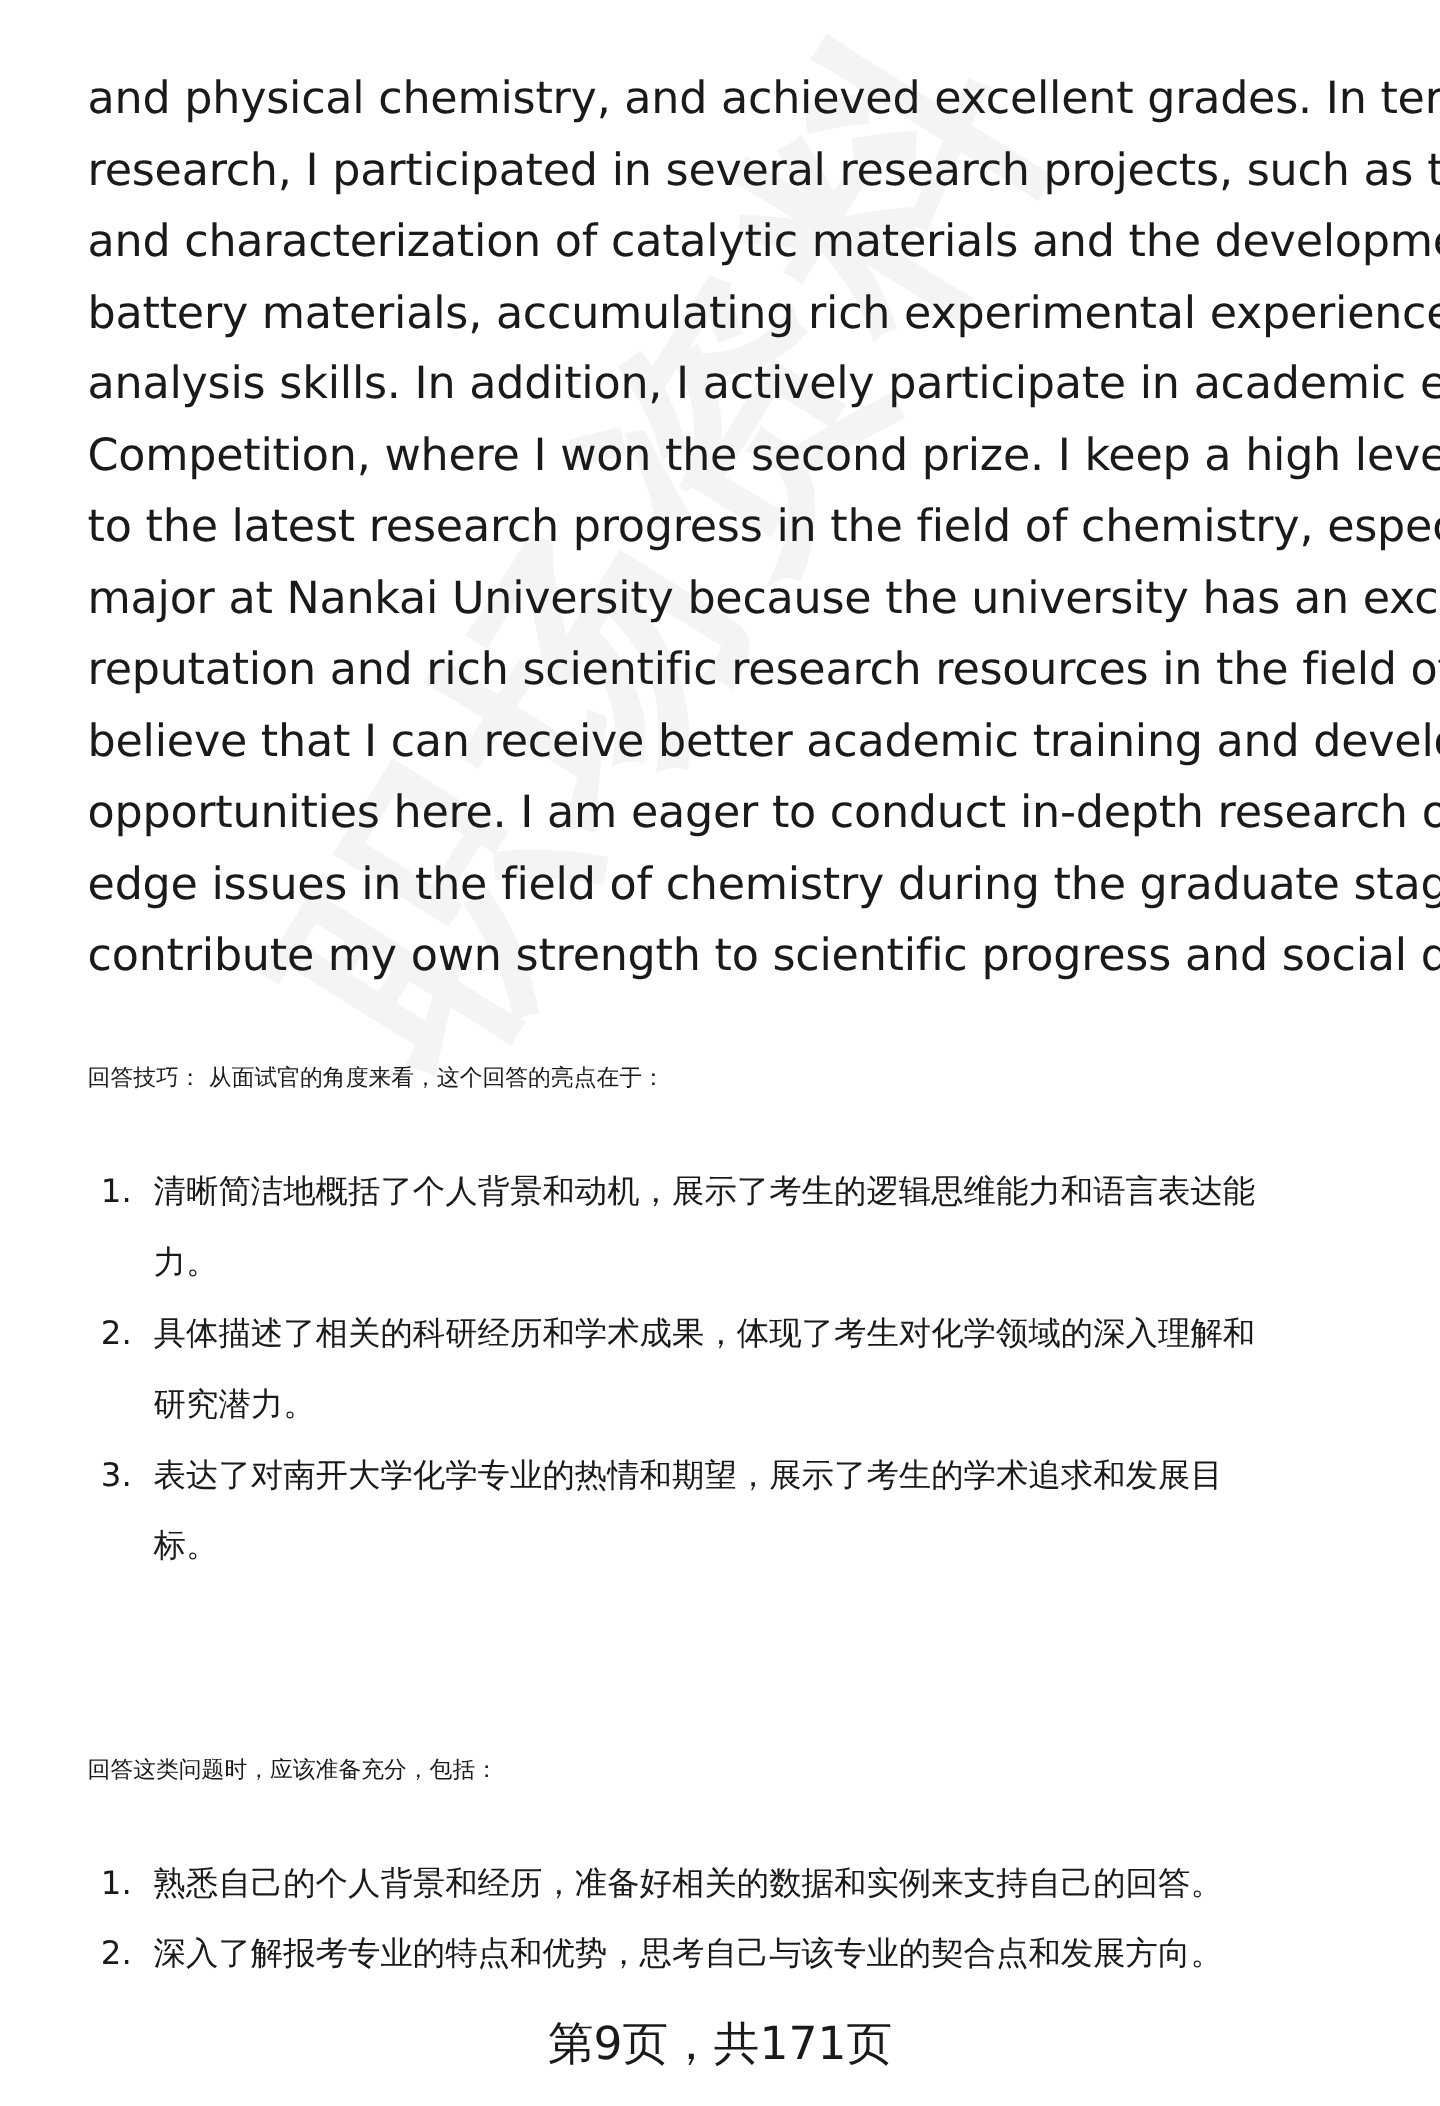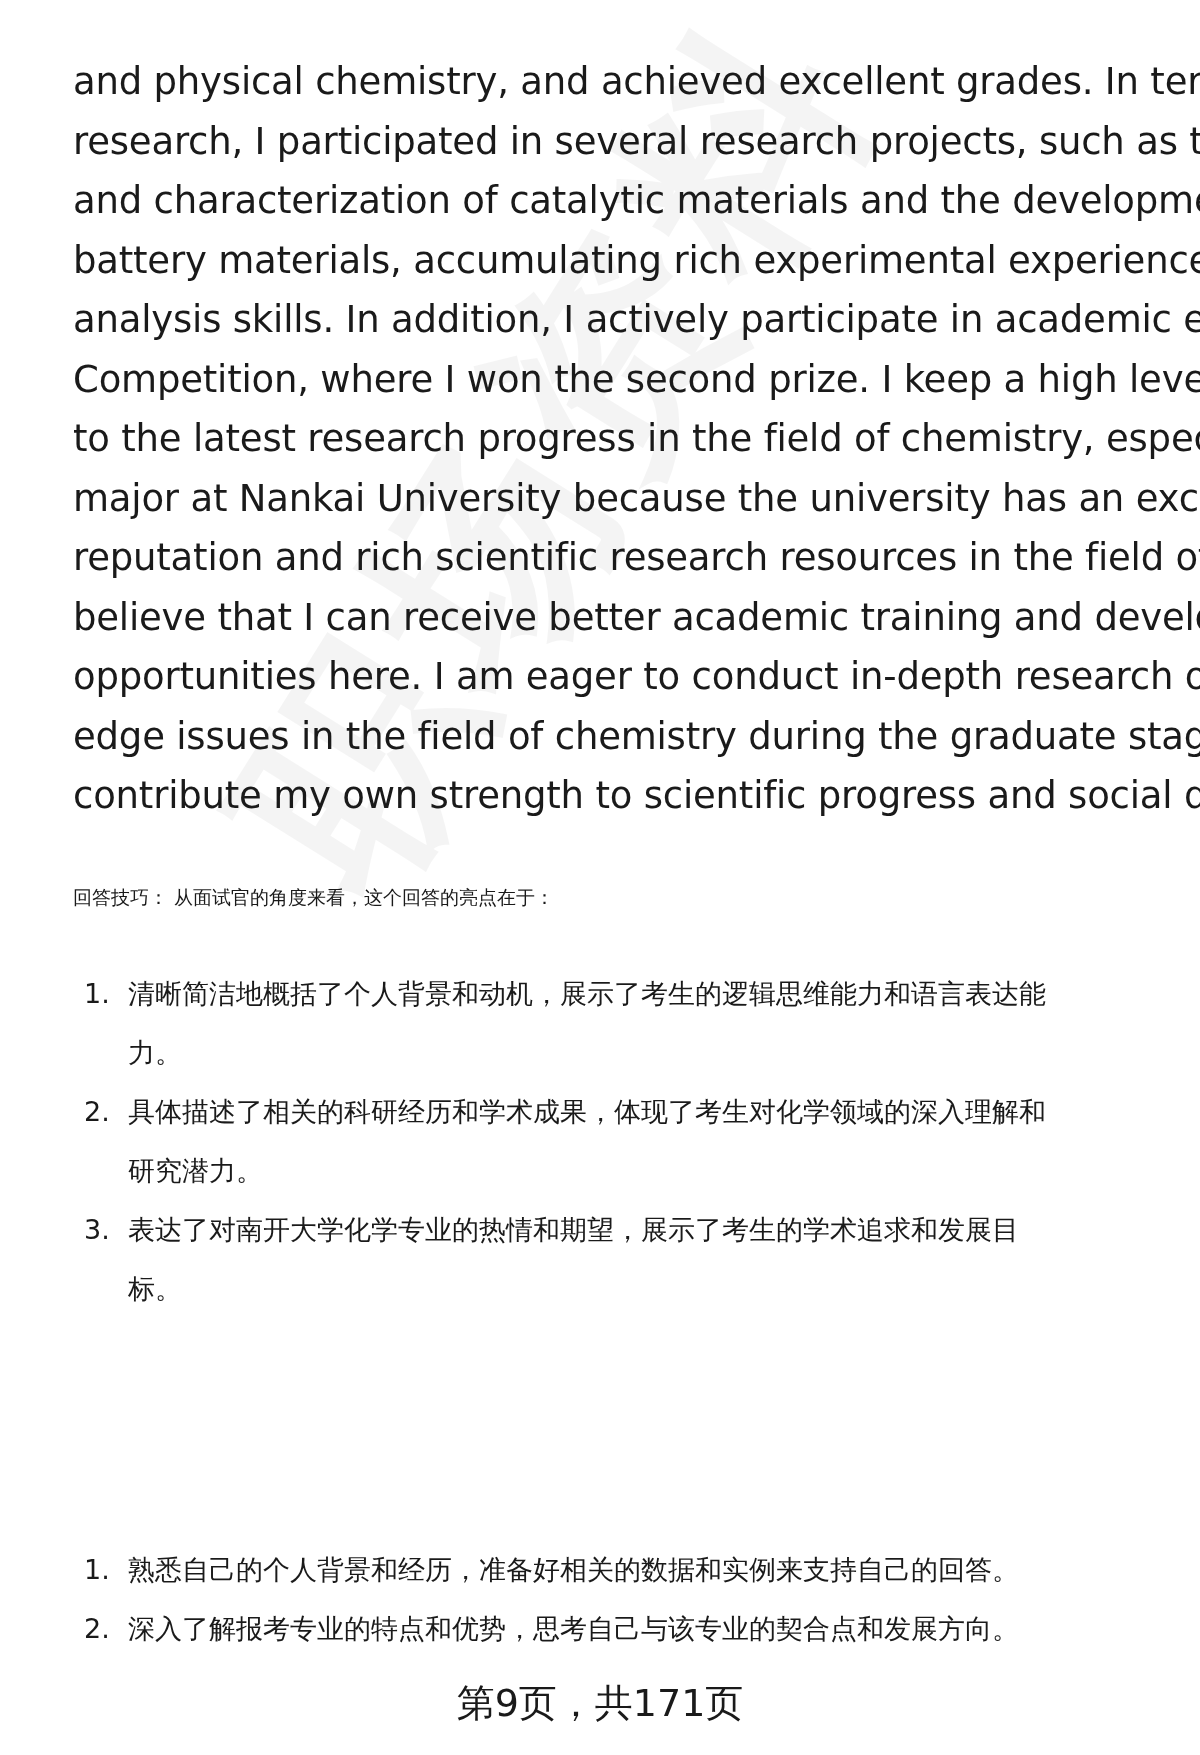--- a/index.html
+++ b/index.html
@@ -124,20 +124,21 @@
       <span class="line">具体描述了相关的科研经历和学术成果，体现了考生对化学领域的深入理解和</span>
       <span class="line">研究潜力。</span>
     </div>
     <div class="cn-item">
       <span class="num">3.</span>
       <span class="line">表达了对南开大学化学专业的热情和期望，展示了考生的学术追求和发展目</span>
       <span class="line">标。</span>
     </div>
   </div>
 
+  <div class="cn-heading" style="top: 1462px;">回答这类问题时，应该准备充分，包括：</div>
 
   <div class="cn-list" style="top: 1540px;">
     <div class="cn-item">
       <span class="num">1.</span>
       <span class="line">熟悉自己的个人背景和经历，准备好相关的数据和实例来支持自己的回答。</span>
     </div>
     <div class="cn-item">
       <span class="num">2.</span>
       <span class="line">深入了解报考专业的特点和优势，思考自己与该专业的契合点和发展方向。</span>
     </div>

